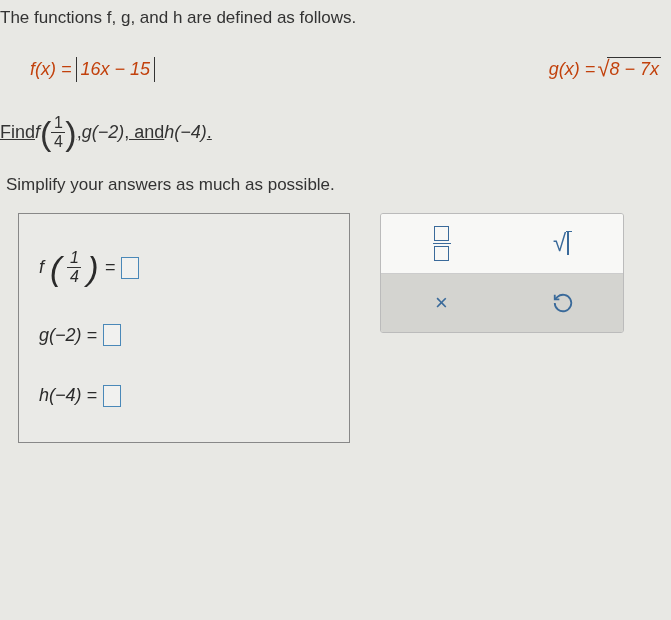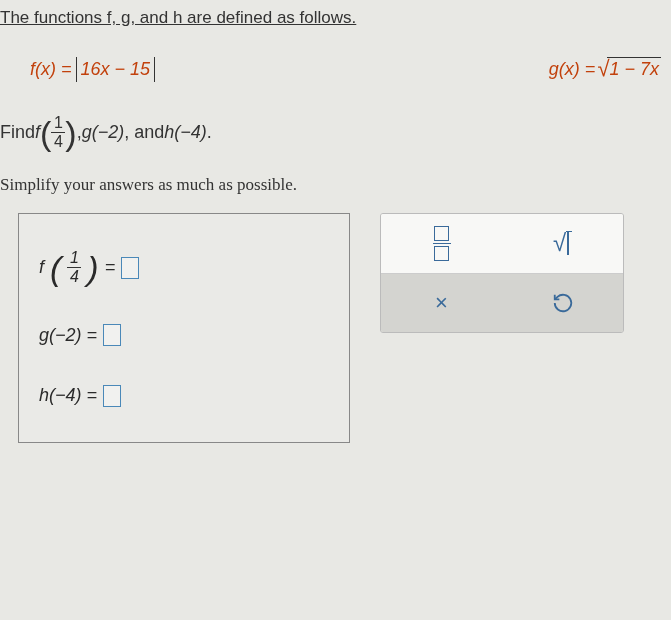--- a/index.html
+++ b/index.html
@@ -9,21 +9,20 @@
       background: #e8e8e4;
       font-family: Arial, sans-serif;
       color: #2a2a2a;
       overflow: hidden;
       position: relative;
     }
     .intro {
       font-size: 17px;
       padding: 8px 0 0 0;
       color: #333;
-      text-decoration: underline;
     }
     .func-row {
       display: flex;
       justify-content: space-between;
       align-items: center;
       padding: 28px 10px 22px 30px;
       font-size: 18px;
       font-style: italic;
       color: #c2410c;
     }
@@ -48,35 +47,34 @@
     .frac-top, .frac-bot { padding: 0 4px; line-height: 1.2;}
     .frac-line { width: 100%; border-top: 1.5px solid #333; }
     .sup { font-size: 12px; vertical-align: super; }
     .find-line {
       font-size: 18px;
       padding: 10px 0;
       display: flex;
       align-items: center;
       color: #333;
     }
-    .find-line .txt { font-style: normal; }
+    .find-line .txt { font-style: normal; text-decoration: underline; }
     .find-line .mathit { font-style: italic; }
     .bigparen { font-size: 34px; font-weight: 200; line-height: 0; display: inline-flex; align-items: center;}
     .sfrac {
       display: inline-flex;
       flex-direction: column;
       align-items: center;
       font-size: 16px;
     }
     .sfrac-line { width: 14px; border-top: 1.5px solid #333; }
     .simplify {
       font-size: 17px;
       color: #333;
-      padding: 14px 0 18px 0;
-      font-family: Liberation Serif, serif;
+      padding: 14px 0 18px 6px;
     }
     .bottom-row { display: flex; gap: 30px; padding-left: 18px;}
     .answer-box {
       border: 1px solid #888;
       background: rgba(255,255,255,0.12);
       width: 332px;
       height: 230px;
       padding: 16px 20px;
       display: flex;
       flex-direction: column;
@@ -132,21 +130,21 @@
 
 <div class="func-row">
   <div class="func-item">
     <span>f(x) =</span>
     <span class="abs-bar">16x − 15</span>
   </div>
   <div class="func-item">
     <span>g(x) =</span>
     <span class="sqrt-wrap">
       <span class="sqrt-sign">√</span>
-      <span class="sqrt-bar">1 − 7x</span>
+      <span class="sqrt-bar">8 − 7x</span>
     </span>
   </div>
 </div>
 
 <div class="find-line">
   <span class="txt">Find </span>
   <span class="mathit">f</span>
   <span class="bigparen">(</span>
   <span class="sfrac">
     <span>1</span>

